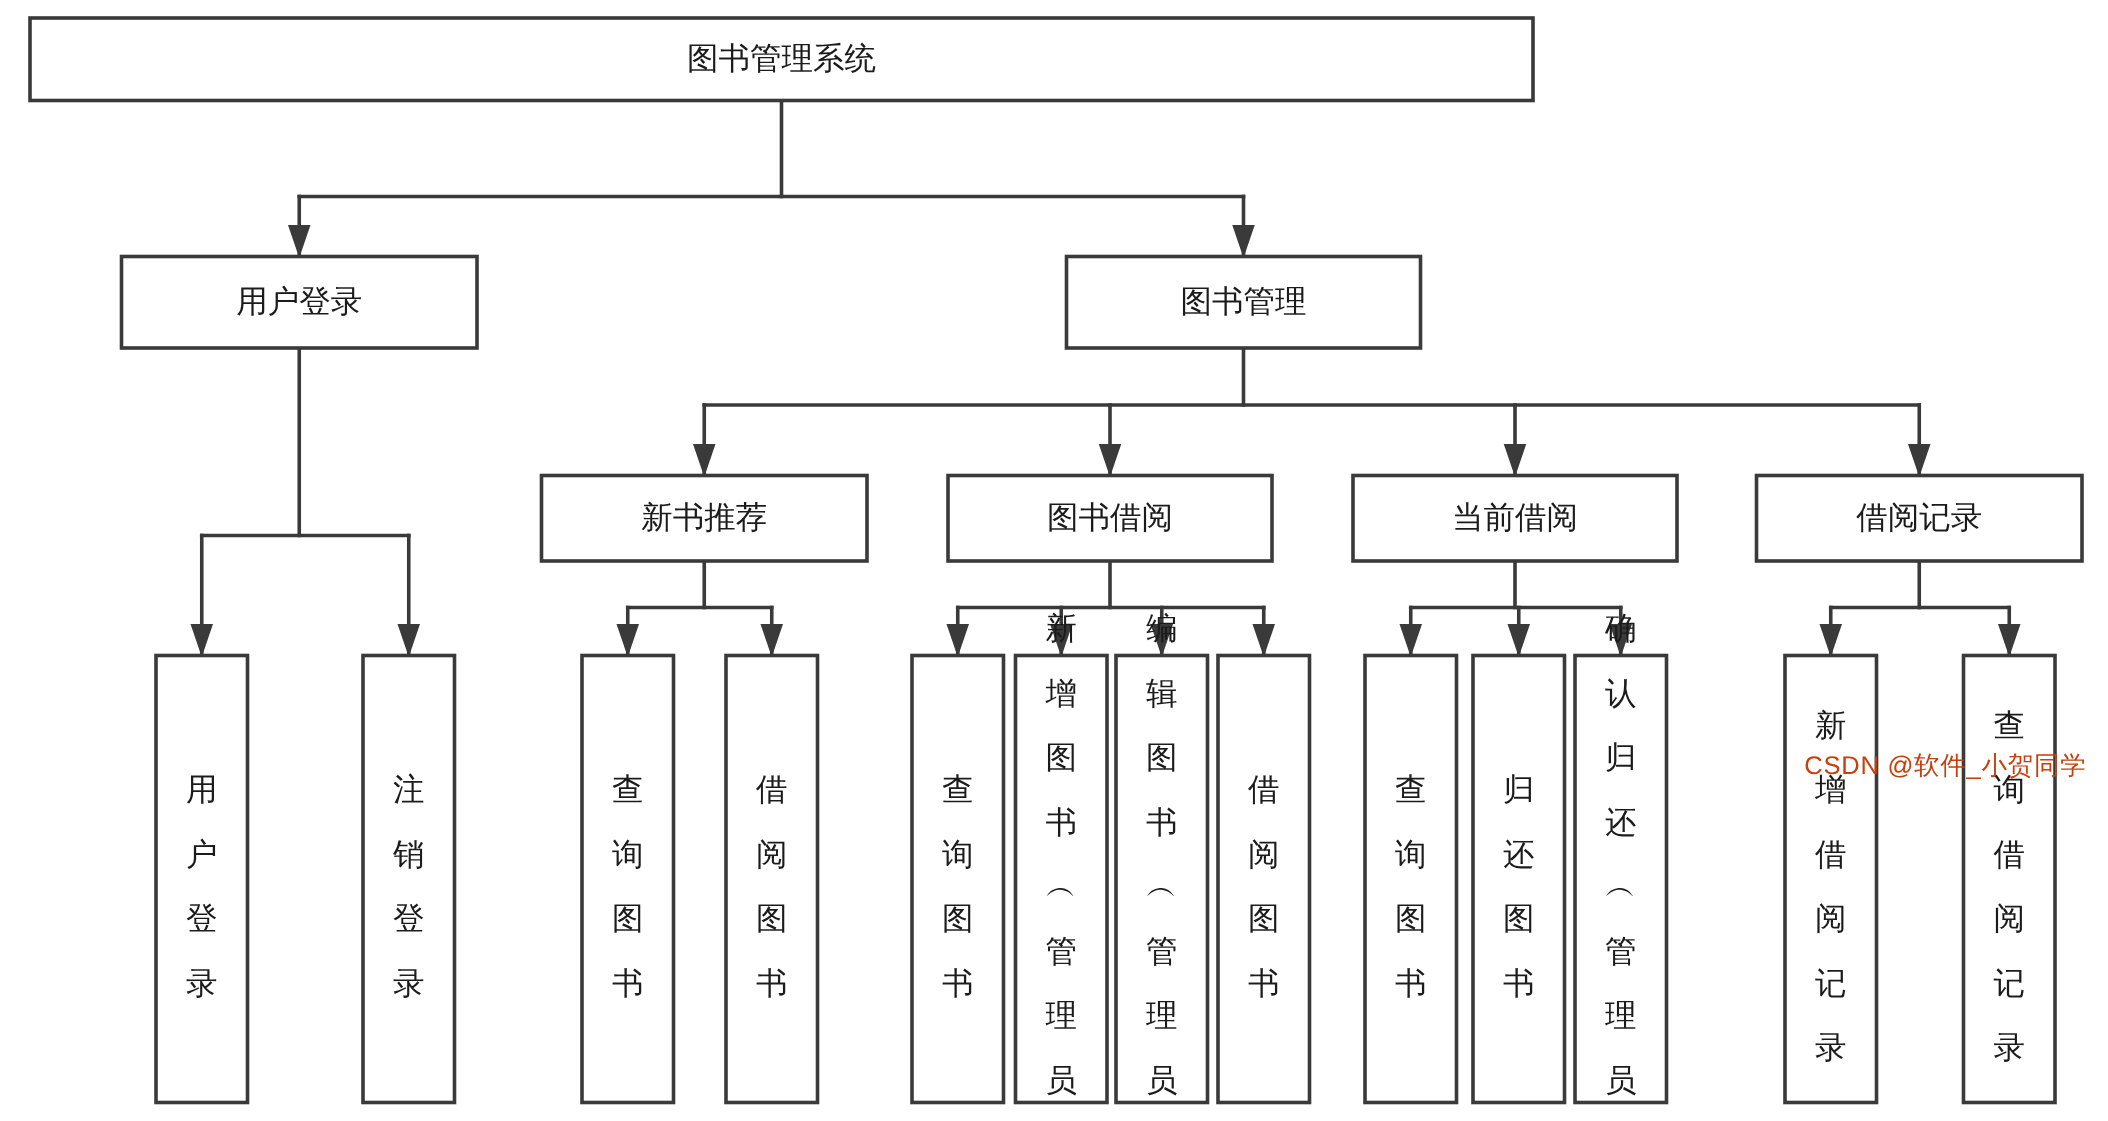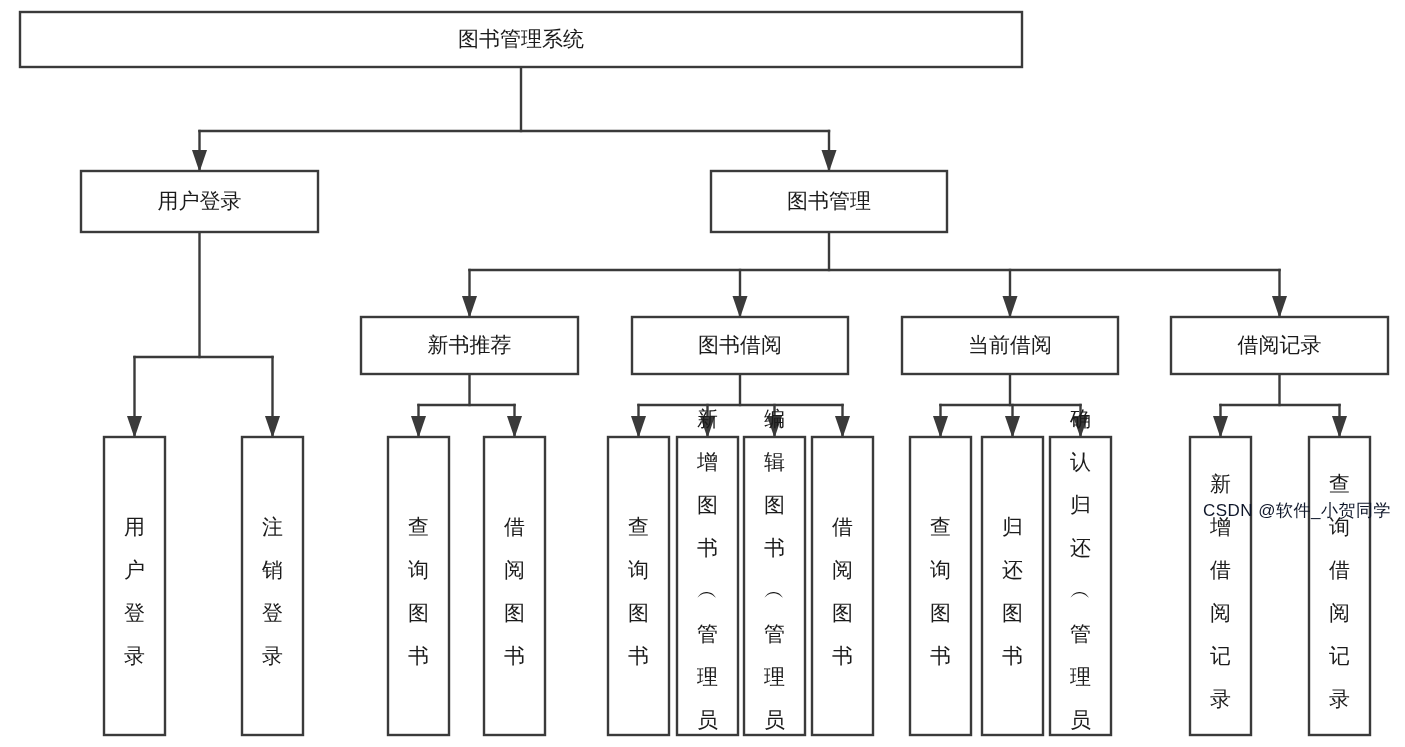--- a/index.html
+++ b/index.html
@@ -54,21 +54,21 @@
     font-size: 21px;
     fill: #1b1b1b;
     text-anchor: middle;
   }
   .watermark {
     position: absolute;
     right: 14px;
     bottom: 6px;
     font-family: "Liberation Sans", "DejaVu Sans", sans-serif;
     font-size: 17px;
-    color: #0f172a;
+    color: #c2410c;
     white-space: nowrap;
     letter-spacing: 0.5px;
     user-select: none;
   }
 </style>
 </head>
 <body>
 
 <div id="diagram-root">
 

